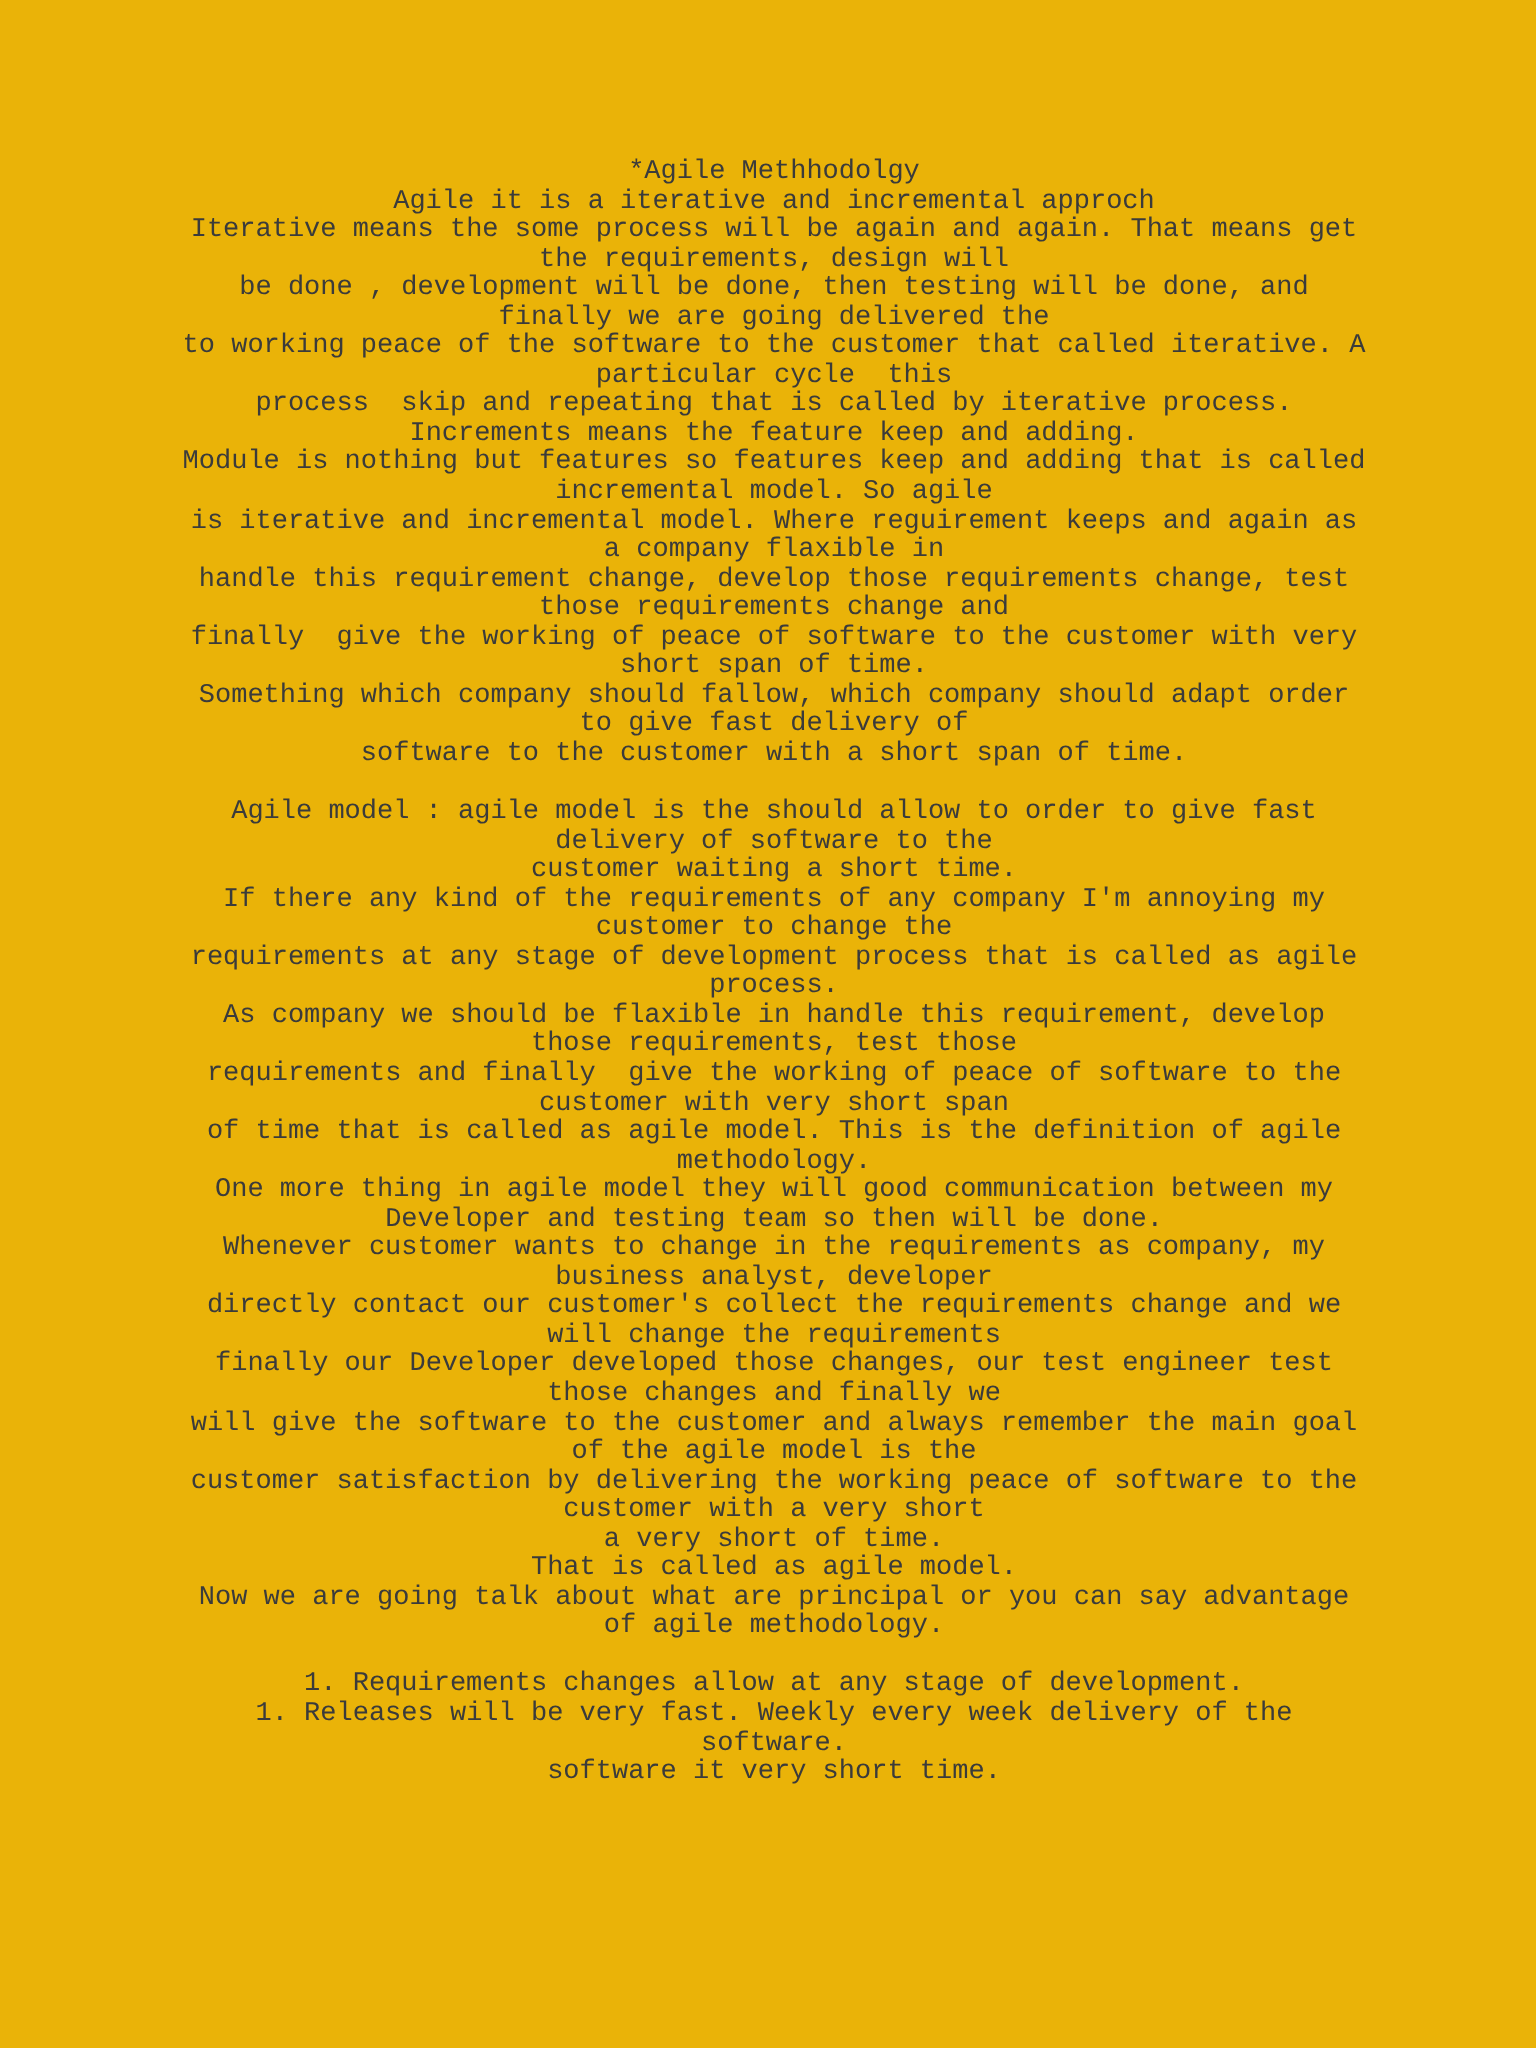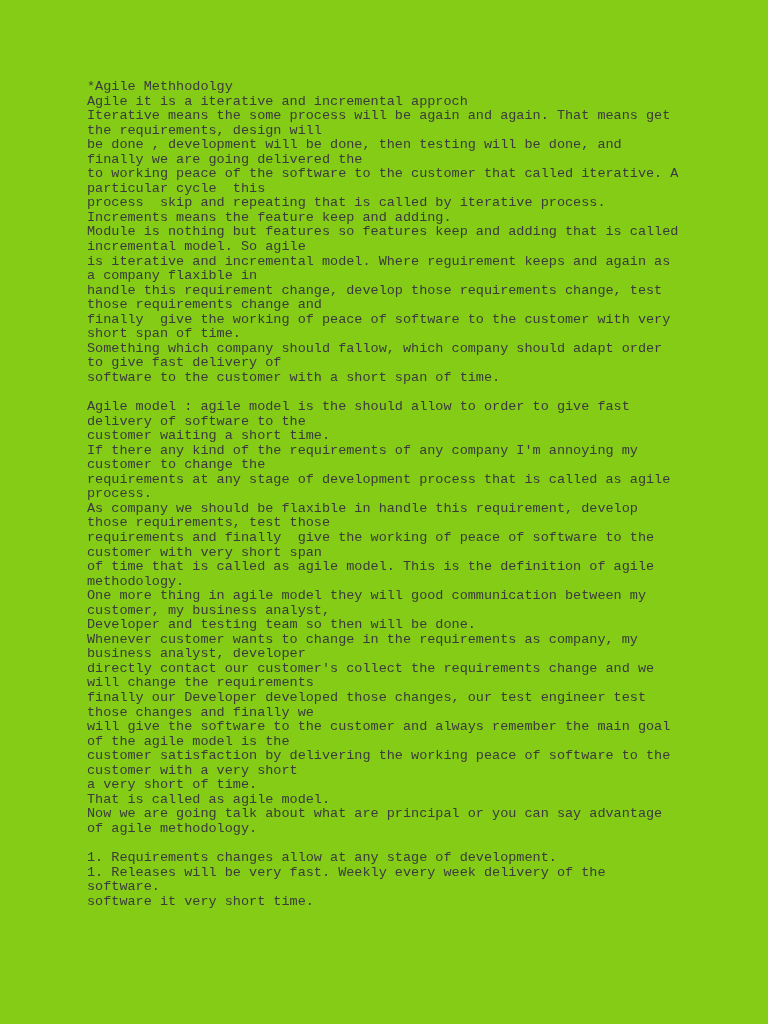--- a/index.html
+++ b/index.html
@@ -4,22 +4,23 @@
 <style>
   html, body {
     margin: 0;
     padding: 0;
     background: #ffffff;
   }
   .page {
     position: relative;
     width: 768px;
     height: 1024px;
-    background: #84cc16;
+    background: #eab308;
     overflow: hidden;
+    text-align: center;
   }
   .doc {
     position: absolute;
     left: 87px;
     top: 80px;
     width: 600px;
     font-family: "Liberation Mono", "DejaVu Sans Mono", monospace;
     font-size: 13.5px;
     line-height: 14.55px;
     font-weight: 400;
@@ -66,21 +67,20 @@
         <div class="line">customer to change the</div>
         <div class="line">requirements at any stage of development process that is called as agile</div>
         <div class="line">process.</div>
         <div class="line">As company we should be flaxible in handle this requirement, develop</div>
         <div class="line">those requirements, test those</div>
         <div class="line">requirements and finally  give the working of peace of software to the</div>
         <div class="line">customer with very short span</div>
         <div class="line">of time that is called as agile model. This is the definition of agile</div>
         <div class="line">methodology.</div>
         <div class="line">One more thing in agile model they will good communication between my</div>
-        <div class="line">customer, my business analyst,</div>
         <div class="line">Developer and testing team so then will be done.</div>
         <div class="line">Whenever customer wants to change in the requirements as company, my</div>
         <div class="line">business analyst, developer</div>
         <div class="line">directly contact our customer's collect the requirements change and we</div>
         <div class="line">will change the requirements</div>
         <div class="line">finally our Developer developed those changes, our test engineer test</div>
         <div class="line">those changes and finally we</div>
         <div class="line">will give the software to the customer and always remember the main goal</div>
         <div class="line">of the agile model is the</div>
         <div class="line">customer satisfaction by delivering the working peace of software to the</div>

